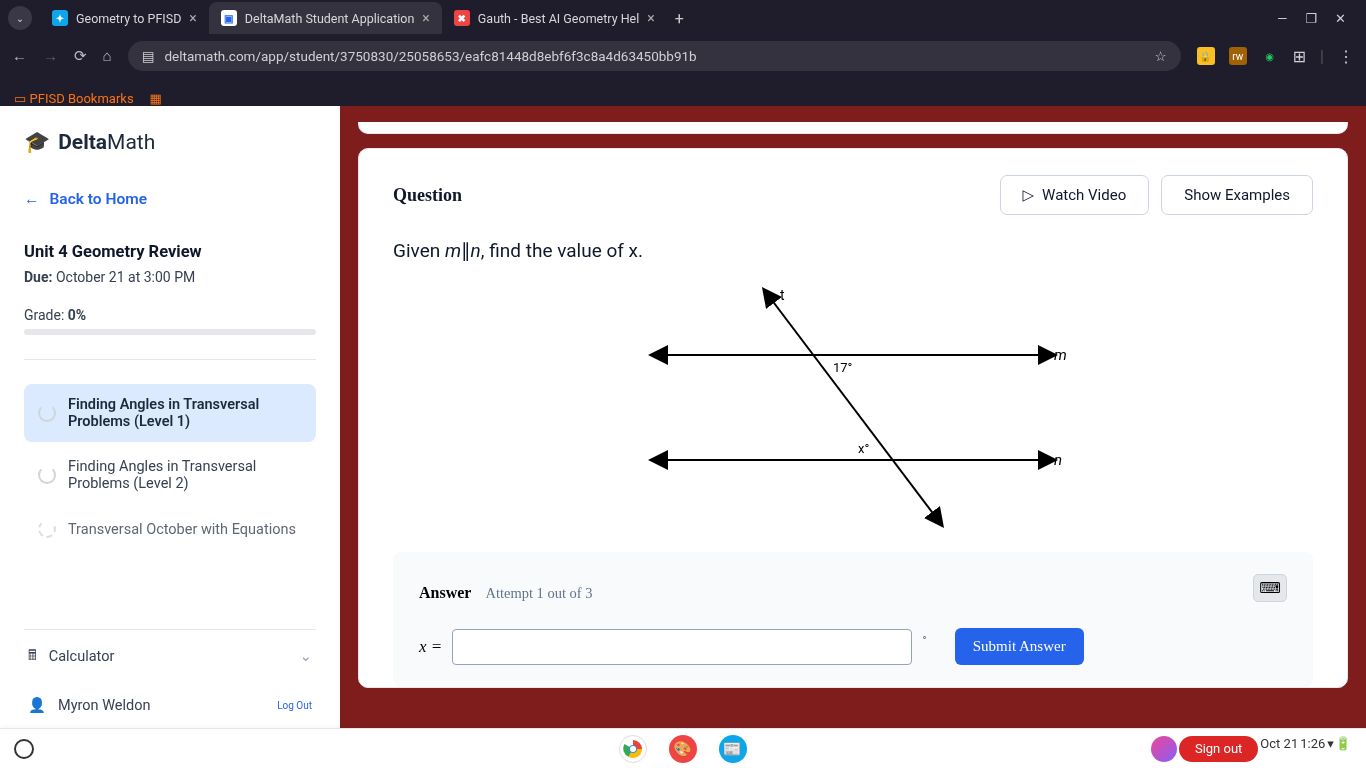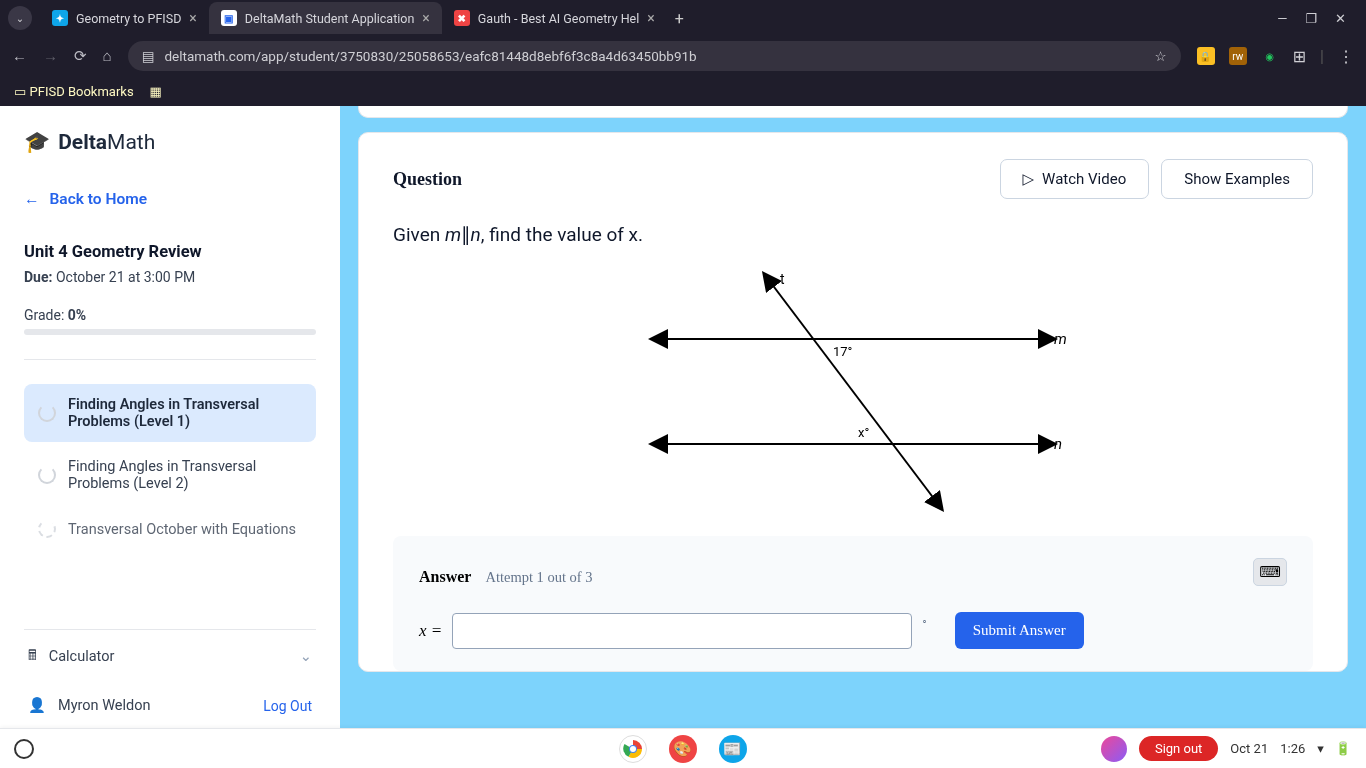--- a/index.html
+++ b/index.html
@@ -12,38 +12,38 @@
 .tab-favicon{width:16px;height:16px;border-radius:3px;display:flex;align-items:center;justify-content:center;font-size:10px;font-weight:bold}
 .tab-close{font-size:14px;color:#aaa}
 .tab-add{margin-left:8px;font-size:16px;color:#ccc}
 .window-controls{margin-left:auto;display:flex;gap:18px;font-size:13px;padding-right:12px}
 .toolbar{display:flex;align-items:center;height:40px;padding:0 12px;gap:16px}
 .nav-btn{font-size:15px;color:#bcbcc4}
 .url-bar{flex:1;background:#35323f;height:30px;border-radius:15px;display:flex;align-items:center;padding:0 14px;font-size:13.5px;color:#cfcfd4;gap:10px}
 .url-icons-right{margin-left:auto;display:flex;gap:14px;align-items:center}
 .ext-icons{display:flex;gap:14px;align-items:center}
 .ext-icon{width:18px;height:18px;border-radius:3px;display:flex;align-items:center;justify-content:center;font-size:10px}
-.bookmarks-bar{display:flex;align-items:center;height:30px;padding:0 14px;gap:16px;font-size:13px;color:#fef9c3}
+.bookmarks-bar{display:flex;align-items:flex-end;height:30px;padding:0 14px;gap:16px;font-size:13px;color:#f97316}
 .app-area{display:flex;height:622px;background:#fff}
 .sidebar{width:340px;padding:24px 24px 0 24px;border-right:0;display:flex;flex-direction:column}
 .logo{display:flex;align-items:center;gap:8px;font-size:21px;color:#1e293b;margin-bottom:36px}
 .logo b{font-weight:700}
 .back-link{display:flex;align-items:center;gap:10px;color:#2563eb;font-weight:600;font-size:15.5px;margin-bottom:34px}
 .assign-title{font-weight:700;font-size:16.5px;color:#0f172a;margin-bottom:8px}
 .assign-due{font-size:14px;color:#374151;margin-bottom:22px}
 .assign-grade{font-size:14px;color:#374151;margin-bottom:6px}
 .grade-bar{height:6px;background:#e5e7eb;border-radius:3px;margin-bottom:24px}
 .divider{height:1px;background:#e5e7eb;margin-bottom:24px}
 .problem-item{display:flex;align-items:center;gap:12px;padding:12px 14px;border-radius:8px;font-size:14.5px;color:#374151;margin-bottom:4px}
 .problem-item.active{background:#dbeafe;font-weight:600;color:#1e293b}
 .problem-spinner{width:18px;height:18px;border:2px solid #d1d5db;border-radius:50%;border-top-color:transparent;flex-shrink:0}
 .sidebar-footer{margin-top:auto;border-top:1px solid #e5e7eb}
 .footer-row{display:flex;align-items:center;gap:12px;padding:14px 4px;font-size:14.5px;color:#374151}
-.logout{margin-left:auto;color:#2563eb;font-size:14px}
-.main{flex:1;background:#7dd3fc;padding:0 18px;overflow:hidden}
+.logout{margin-left:auto;color:#2563eb;font-size:10px}
+.main{flex:1;background:#7f1d1d;padding:16px 18px;overflow:hidden}
 .card-stub{background:#fff;height:12px;border:1px solid #e5e7eb;border-top:none;border-radius:0 0 10px 10px;margin-bottom:14px}
 .card{background:#fff;border:1px solid #e5e7eb;border-radius:10px;padding:26px 34px 0 34px}
 .q-header{display:flex;align-items:center;margin-bottom:24px}
 .q-title{font-weight:700;font-size:18px;color:#0f172a;font-family:Georgia,serif}
 .q-btns{margin-left:auto;display:flex;gap:12px}
 .q-btn{border:1.5px solid #cbd5e1;background:#fff;padding:10px 22px;border-radius:7px;font-size:15px;color:#0f172a;display:flex;align-items:center;gap:8px}
 .q-text{font-family:Georgia,serif;font-size:19px;color:#0f172a;margin-bottom:18px}
 .q-text .mathit{font-style:italic}
 .diagram{display:flex;justify-content:center;margin-bottom:22px}
 .answer-panel{background:#f8fafc;border-radius:8px;padding:22px 26px}
@@ -53,21 +53,21 @@
 .keyboard-btn{margin-left:auto;width:34px;height:28px;background:#e5e7eb;border:1px solid #cbd5e1;border-radius:5px;display:flex;align-items:center;justify-content:center;font-size:15px}
 .ans-row{display:flex;align-items:center;gap:10px}
 .ans-label{font-style:italic;font-family:Georgia,serif;font-size:17px}
 .ans-input{flex:0 0 460px;height:36px;border:1.5px solid #94a3b8;border-radius:4px;padding:0 10px;font-size:15px}
 .degree{font-size:12px;color:#64748b;margin-right:18px;position:relative;top:-6px}
 .submit-btn{background:#2563eb;color:#fff;border:none;padding:10px 18px;border-radius:6px;font-size:15px;font-family:Georgia,serif}
 .taskbar{height:40px;background:#fff;border-top:1px solid #e5e7eb;display:flex;align-items:center;padding:0 14px;gap:14px;box-shadow:0 -1px 4px rgba(0,0,0,0.05)}
 .tb-circle{width:20px;height:20px;border:2px solid #333;border-radius:50%}
 .tb-center{position:absolute;left:50%;transform:translateX(-50%);display:flex;gap:22px}
 .tb-icon{width:28px;height:28px;border-radius:50%;display:flex;align-items:center;justify-content:center;font-size:15px}
-.tb-right{margin-left:auto;display:flex;align-items:center;gap:12px;font-size:13px;color:#333}
+.tb-right{margin-left:auto;display:flex;gap:2px;font-size:13px;color:#333}
 .signout-btn{background:#dc2626;color:#fff;padding:5px 16px;border-radius:14px;font-size:13px}
 .tb-avatar{width:26px;height:26px;border-radius:50%;background:linear-gradient(135deg,#ec4899,#8b5cf6)}
 </style>
 </head>
 <body>
 
 <div class="browser-chrome">
   <div class="tab-strip">
     <div class="tab-dropdown">⌄</div>
     <div class="tab">

